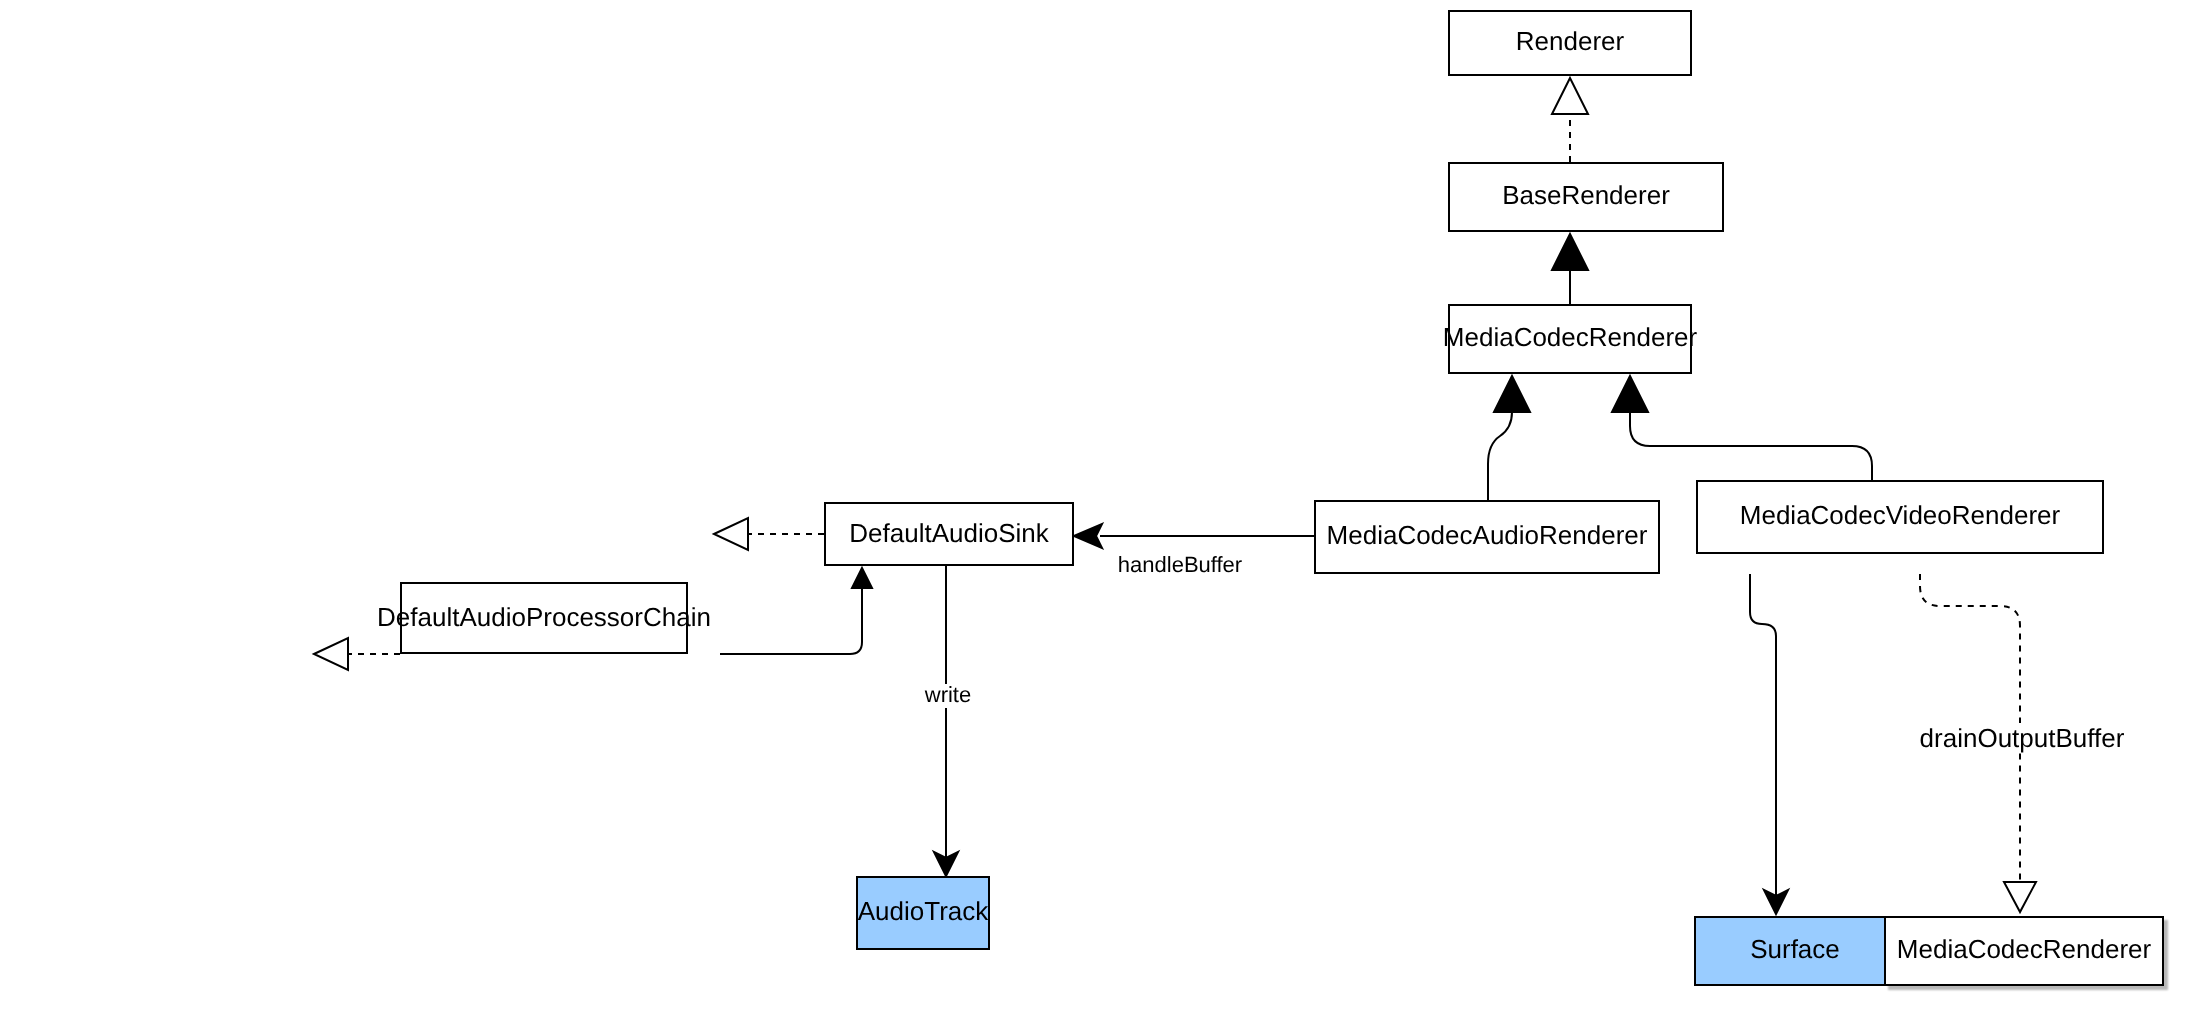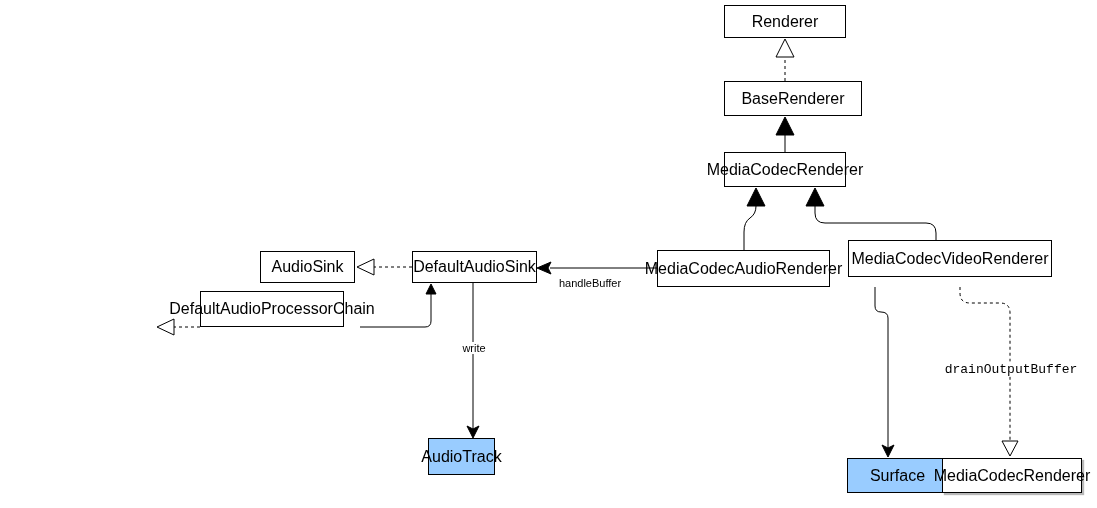--- a/index.html
+++ b/index.html
@@ -5,26 +5,26 @@
   html,body{margin:0;padding:0;background:#fff;}
   .canvas{position:relative;width:1097px;height:508px;background:var(--background,#fff);
           font-family:"Liberation Sans",sans-serif;overflow:hidden;}
   .edges{position:absolute;left:0;top:0;width:1097px;height:508px;}
   .e{stroke:var(--edge,#000);stroke-width:1;fill:none;}
   .dash{stroke-dasharray:3,3;}
   .hollow{fill:var(--node-fill,#fff);stroke:var(--edge,#000);stroke-width:1;}
   .filled{fill:var(--edge,#000);stroke:var(--edge,#000);stroke-width:1;}
   .node{position:absolute;box-sizing:border-box;border:1px solid var(--node-border,#000);
         background:var(--node-fill,#fff);display:flex;align-items:center;justify-content:center;
-        font-size:16px;color:var(--text,#000);text-align:center;line-height:1.1;}
+        font-size:13px;color:var(--text,#000);text-align:center;line-height:1.1;}
   .node.hl{background:var(--highlight-fill,#99ccff);}
   .node.shadow{box-shadow:2px 2px 1px rgba(0,0,0,0.28);}
   .edge-label{position:absolute;transform:translate(-50%,-50%);background:var(--background,#fff);
         padding:0 2px;font-size:11px;color:var(--text,#000);white-space:nowrap;}
-  .edge-label.mono{font-family:Liberation Mono, monospace;font-size:13px;}
+  .edge-label.mono{font-family:Liberation Sans, sans-serif;font-size:13px;}
 </style>
 </head>
 <body>
 
 <div class="canvas">
 
   <svg class="edges" viewBox="0 0 1097 508" xmlns="http://www.w3.org/2000/svg">
 
     <line class="e dash" x1="785" y1="81" x2="785" y2="58"></line>
     <polygon class="hollow" points="785,39 776,57 794,57"></polygon>
@@ -68,23 +68,20 @@
   </div>
   <div class="node" style="left:724px;top:152px;width:122px;height:35px">
     <span>MediaCodecRenderer</span>
   </div>
   <div class="node" style="left:657px;top:250px;width:173px;height:37px">
     <span>MediaCodecAudioRenderer</span>
   </div>
   <div class="node" style="left:848px;top:240px;width:204px;height:37px">
     <span>MediaCodecVideoRenderer</span>
   </div>
-  <div class="node" style="left:260px;top:251px;width:95px;height:32px">
-    <span>AudioSink</span>
-  </div>
   <div class="node" style="left:412px;top:251px;width:125px;height:32px">
     <span>DefaultAudioSink</span>
   </div>
   <div class="node" style="left:200px;top:291px;width:144px;height:36px">
     <span>DefaultAudioProcessorChain</span>
   </div>
   <div class="node hl" style="left:428px;top:438px;width:67px;height:37px">
     <span>AudioTrack</span>
   </div>
   <div class="node hl" style="left:847px;top:458px;width:101px;height:35px">

